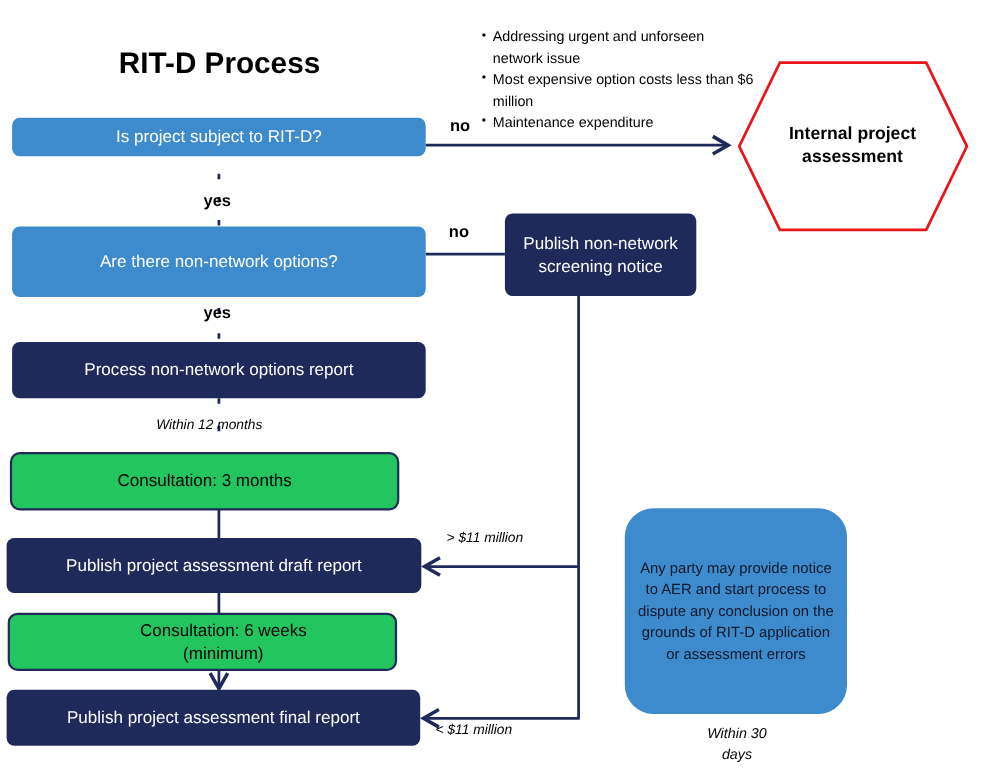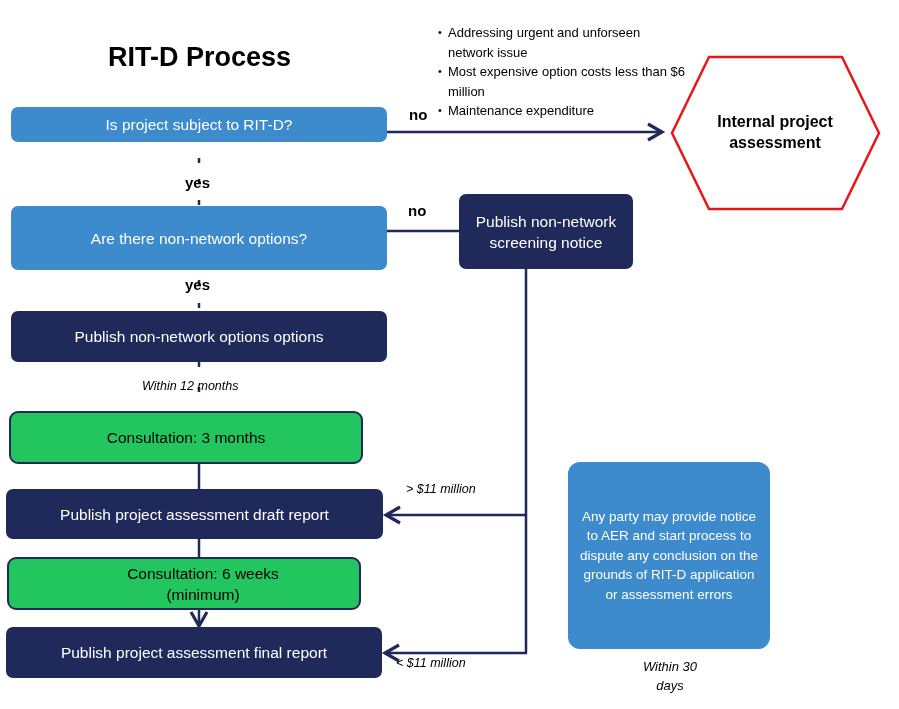--- a/index.html
+++ b/index.html
@@ -42,21 +42,21 @@
       margin: 0; padding: 0; list-style: none;
     }
     .bullets li { position: relative; padding-left: 10px; width: 240px; }
     .bullets li::before { content: "•"; position: absolute; left: 0; top: 0; font-size: 11px; }
     .hex-text {
       left: 690px; top: 111px; width: 170px;
       text-align: center; font-weight: bold; font-size: 16px; line-height: 21px; color: #000;
     }
     .dispute {
       left: 568px; top: 462px; width: 202px; height: 187px;
-      border-radius: 12px; background: #3d8bcd; color: #ffffff;
+      border-radius: 26px; background: #3d8bcd; color: #0f172a;
       font-size: 13.5px; line-height: 19.5px; padding: 0 10px;
     }
     svg.lines { position: absolute; left: 0; top: 0; }
   </style>
 </head>
 <body>
 
 <svg class="lines" width="899" height="709">
   <defs>
     <marker id="arrow" viewBox="0 0 10 10" refX="8" refY="5" markerWidth="8" markerHeight="8" orient="auto-start-reverse">
@@ -105,21 +105,21 @@
 <div class="abs label-bold" style="left:185px;top:174px;">yes</div>
 
 <div class="box light" style="left:11px;top:206px;width:376px;height:64px;">Are there non-network options?</div>
 
 <div class="abs label-bold" style="left:408px;top:202px;">no</div>
 
 <div class="box dark" style="left:459px;top:194px;width:174px;height:75px;padding:0 14px;">Publish non-network screening notice</div>
 
 <div class="abs label-bold" style="left:185px;top:276px;">yes</div>
 
-<div class="box dark" style="left:11px;top:311px;width:376px;height:51px;">Publish non-network options options</div>
+<div class="box dark" style="left:11px;top:311px;width:376px;height:51px;">Process non-network options report</div>
 
 <div class="abs label-ital" style="left:142px;top:379px;">Within 12 months</div>
 
 <div class="box outline" style="left:9px;top:411px;width:354px;height:53px;flex-direction:column;">
   <span>Consultation: 3 months</span>
 </div>
 
 <div class="abs label-ital" style="left:406px;top:482px;">&gt; $11 million</div>
 
 <div class="box dark" style="left:6px;top:489px;width:377px;height:50px;">Publish project assessment draft report</div>

